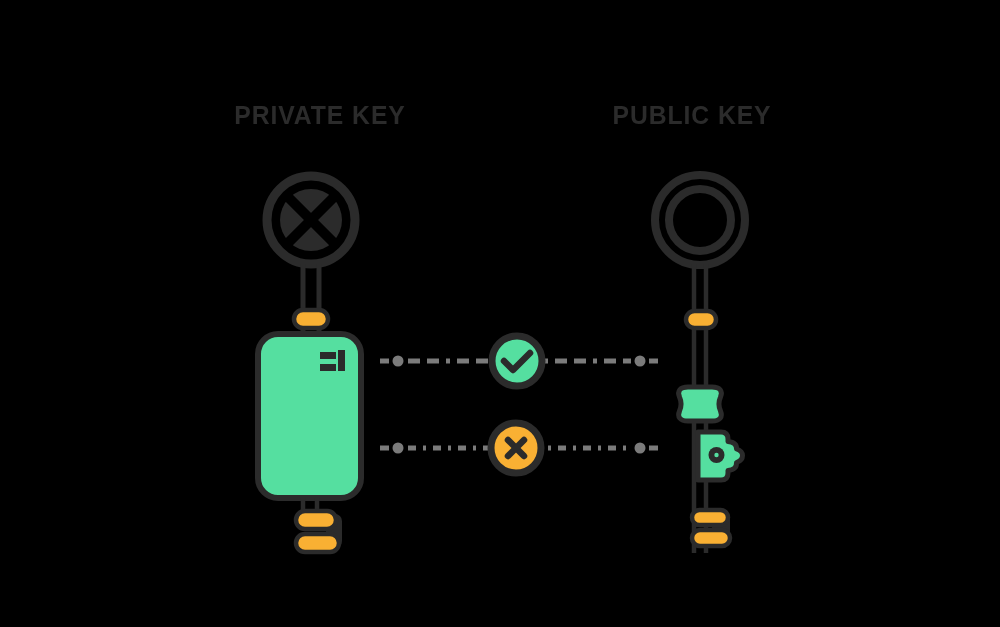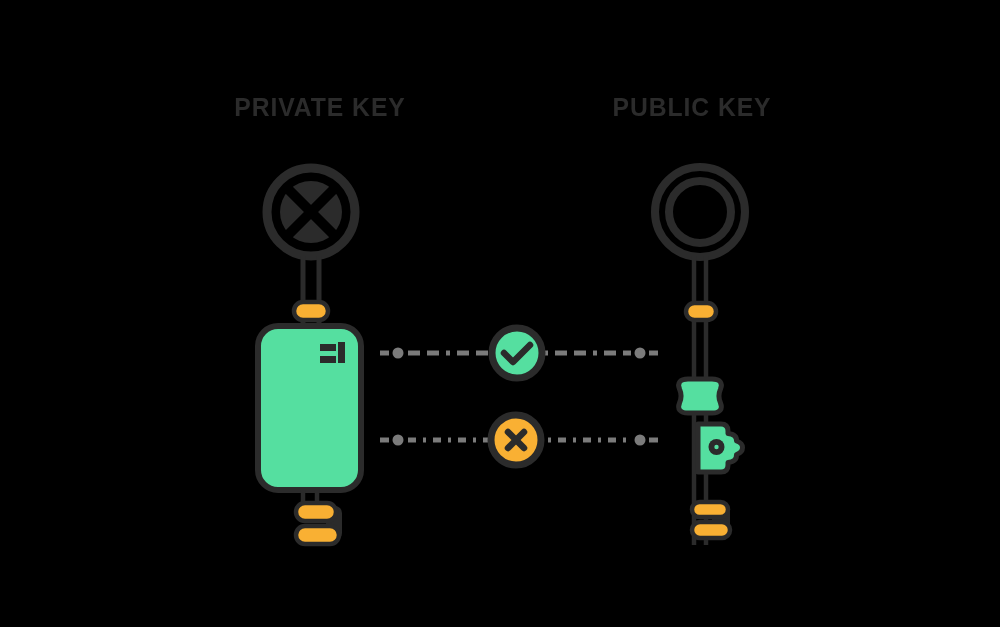--- a/index.html
+++ b/index.html
@@ -6,21 +6,21 @@
     --background:#000000;
     --outline-dark:#2b2b2b;
     --key-green:#55dfa0;
     --accent-orange:#f9b033;
     --connector-gray:#7b7b7b;
     --title-text:#2b2b2b;
   }
   *{margin:0;padding:0;box-sizing:border-box;}
   html,body{width:1000px;height:627px;overflow:hidden;}
   body{background:var(--background);font-family:"Liberation Sans",sans-serif;position:relative;}
-  .canvas{position:absolute;left:0;top:0;width:1000px;height:454px;background:var(--background);}
+  .canvas{position:absolute;left:0;top:8px;width:1000px;height:454px;background:var(--background);}
   .title{
     position:absolute;top:92px;width:240px;text-align:center;
     color:var(--title-text);font-weight:bold;font-size:26px;letter-spacing:1px;
     transform:scaleX(0.95);white-space:nowrap;
   }
   #private-title{left:200px;}
   #public-title{left:572px;}
   svg{position:absolute;left:0;top:0;}
   
   .sd{stroke:var(--outline-dark);}

